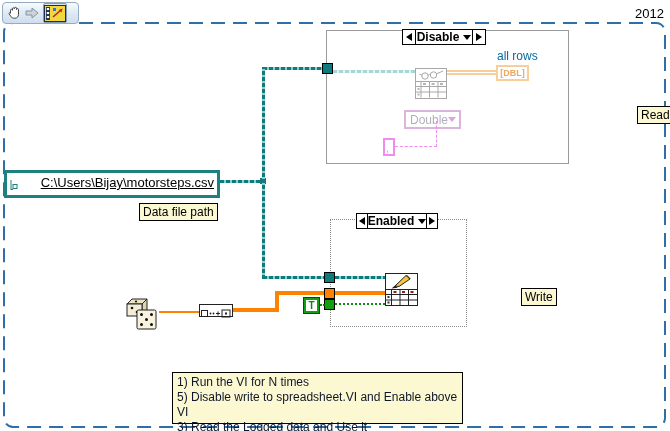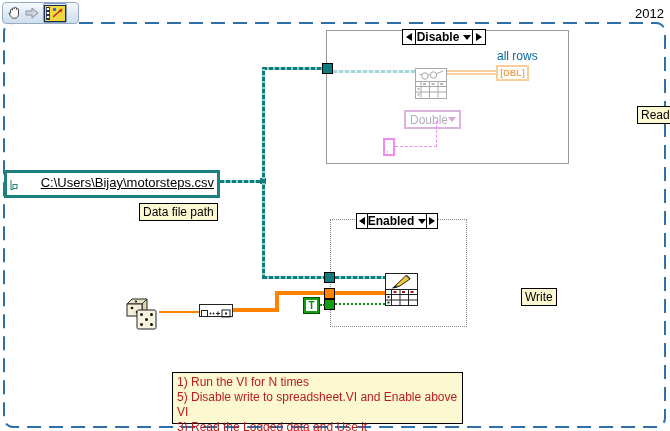--- a/index.html
+++ b/index.html
@@ -58,21 +58,21 @@
   .true-const{left:303px;top:297px;width:17px;height:17px;background:#12a012;border:1px solid #054d05;box-sizing:border-box;
               display:flex;align-items:center;justify-content:center;}
   .true-const .inner{width:11px;height:11px;background:#fff;display:flex;align-items:center;justify-content:center;
                      font-size:10px;font-weight:bold;color:#0c8a0c;}
   .vi-node{background:#fff;}
   .build-array{left:199px;top:304px;width:34px;height:13px;border:1px solid #222;background:#fff;box-sizing:border-box;}
 
   .gray-label{color:#0369a1;font-size:12px;white-space:nowrap;}
   .year{right:6px;top:6px;font-size:13px;color:#000;}
   .comment{left:172px;top:372px;width:291px;height:52px;background:#fcf8d2;border:1px solid #000;box-sizing:border-box;
-           font-size:12px;line-height:15px;color:#b91c1c;padding:2px 4px;}
+           font-size:12px;line-height:15px;color:#0f172a;padding:2px 4px;}
 </style>
 </head>
 <body>
 
 <div id="canvas">
 
   <svg class="abs" style="left:0;top:0;" width="670" height="431">
     <rect x="4" y="23" width="661" height="404" rx="9" fill="none" stroke="#2f6fa7" stroke-width="2" stroke-dasharray="14 8"></rect>
   </svg>
 

